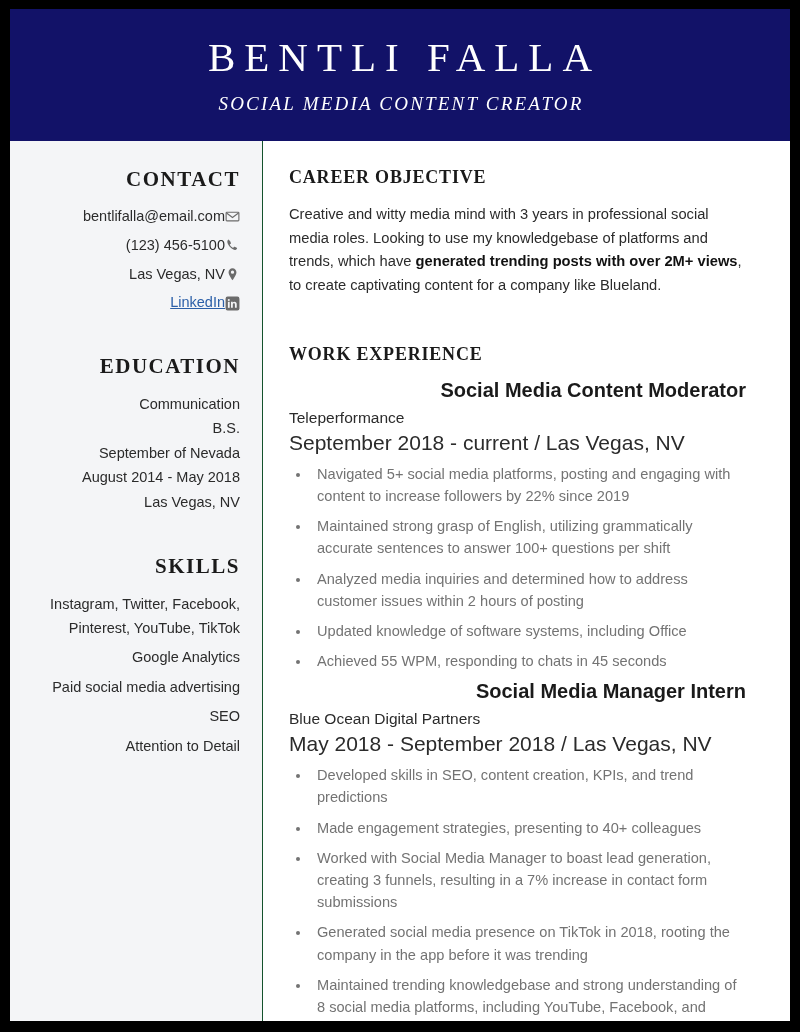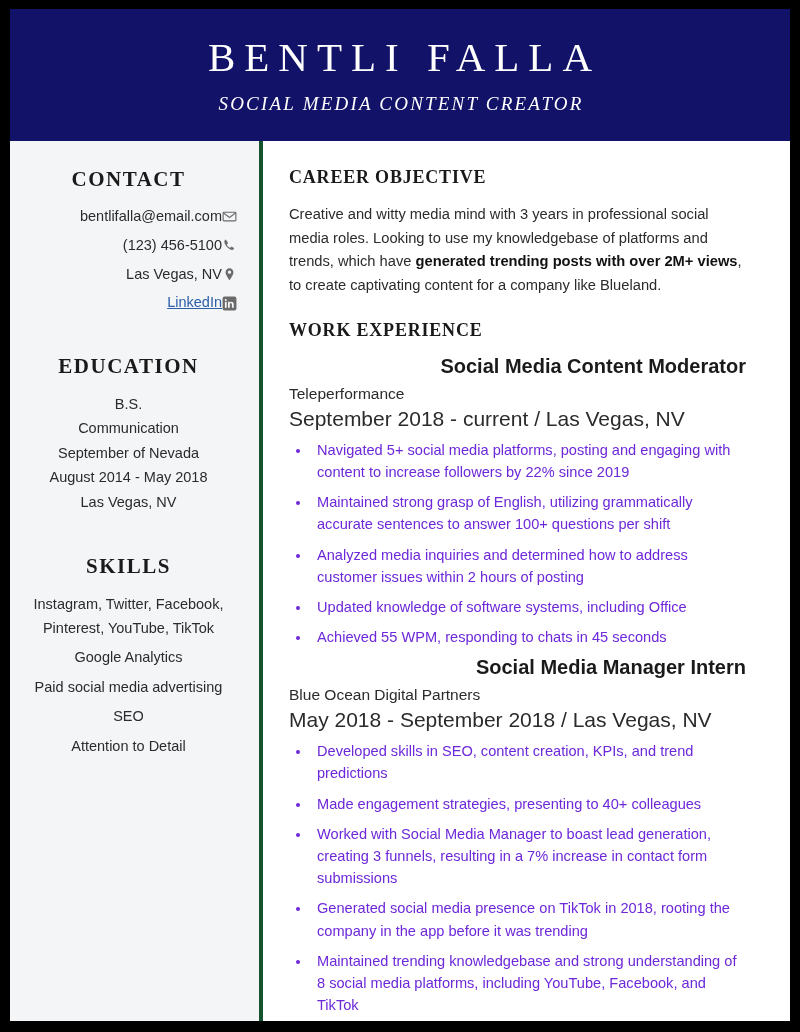--- a/index.html
+++ b/index.html
@@ -53,22 +53,22 @@
   
   .body-wrap {
     display: flex;
     height: 880px;
   }
   .sidebar {
     width: 253px;
     background: #f4f5f7;
     box-sizing: border-box;
     padding: 26px 22px 0 10px;
-    text-align: center;
-    border-right: 4px solid #14532d;
+    text-align: right;
+    border-right: 1px solid #14532d;
   }
   .main {
     flex: 1;
     box-sizing: border-box;
     padding: 26px 44px 0 26px;
     background: #ffffff;
   }
 
   
   .side-head {
@@ -121,21 +121,21 @@
 
   
   .main-head {
     font-family: "Liberation Serif", serif;
     font-size: 18px;
     font-weight: bold;
     letter-spacing: 0.8px;
     color: #1a1a1a;
     margin: 0 0 14px 0;
   }
-  .main-head.spaced { margin-top: 22px; }
+  .main-head.spaced { margin-top: 46px; }
 
   .objective {
     font-size: 14.7px;
     line-height: 1.62;
     color: #2b2b2b;
     margin-bottom: 4px;
   }
   .objective b { font-weight: bold; color: #111; }
 
   .job { margin-bottom: 6px; }
@@ -156,21 +156,21 @@
     color: #2b2b2b;
     margin-bottom: 8px;
   }
   ul.bullets {
     margin: 0 0 4px 0;
     padding-left: 22px;
   }
   ul.bullets li {
     font-size: 14.6px;
     line-height: 1.52;
-    color: #6d28d9;
+    color: #737373;
     margin-bottom: 8px;
     padding-left: 6px;
   }
 </style>
 </head>
 <body>
 
 <div class="page">
 
   <div class="header">
@@ -221,22 +221,22 @@
               <rect x="3.1" y="6.2" width="1.9" height="6.4"></rect>
               <circle cx="4.05" cy="4.2" r="1.1"></circle>
               <path d="M6.4 6.2h1.8v.9c.35-.6 1.05-1 1.95-1 1.5 0 2.35.9 2.35 2.7v3.8h-1.9V9.2c0-.9-.35-1.45-1.15-1.45-.75 0-1.15.5-1.15 1.45v3.4H6.4z"></path>
             </g>
           </svg>
         </span>
       </div>
 
       <div class="side-head spaced">EDUCATION</div>
       <div class="side-block">
+        <div>Communication</div>
         <div>B.S.</div>
-        <div>Communication</div>
         <div>September of Nevada</div>
         <div>August 2014 - May 2018</div>
         <div>Las Vegas, NV</div>
       </div>
 
       <div class="side-head spaced">SKILLS</div>
       <div class="skills-list">
         <div class="skill">Instagram, Twitter, Facebook, Pinterest, YouTube, TikTok</div>
         <div class="skill">Google Analytics</div>
         <div class="skill">Paid social media advertising</div>

